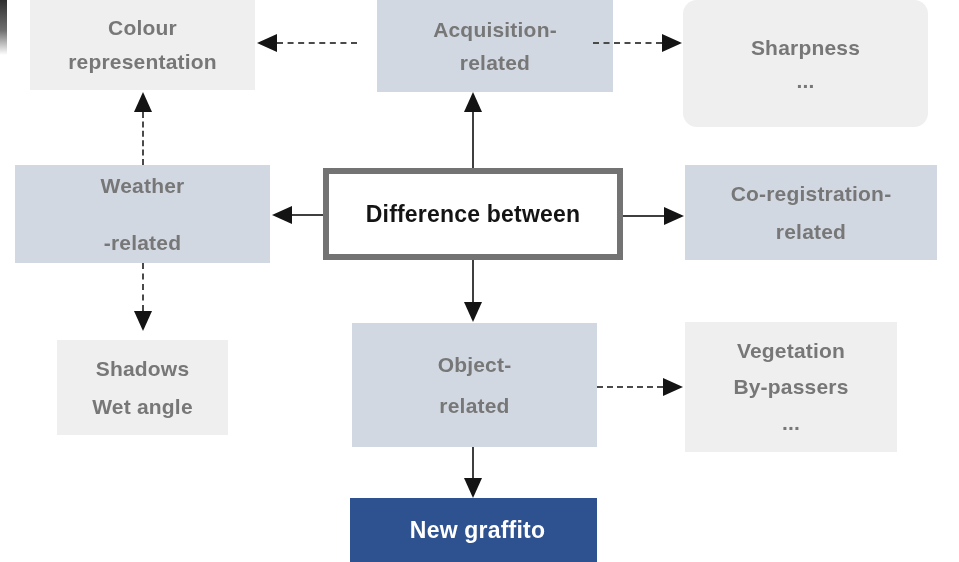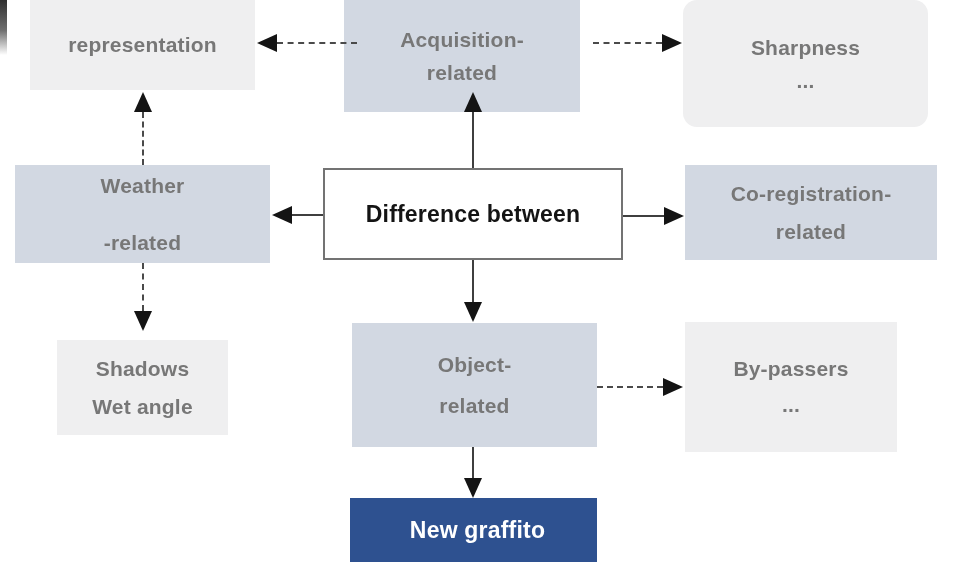--- a/index.html
+++ b/index.html
@@ -10,26 +10,26 @@
   .node{
     position:absolute;display:flex;flex-direction:column;align-items:center;justify-content:center;
     text-align:center;color:#777777;font-size:21px;line-height:36px;letter-spacing:.2px;
     box-sizing:border-box;
   }
   .fill-cat{background:#d2d8e2;}
   .fill-ex{background:#efeff0;}
   .node-line{white-space:nowrap;}
   
   #n-colour{left:30px;top:0;width:225px;height:90px;line-height:34px;}
-  #n-acquisition{left:344px;top:0;width:236px;height:112px;line-height:33px;}
+  #n-acquisition{left:377px;top:0;width:236px;height:92px;line-height:33px;}
   #n-sharpness{left:683px;top:0;width:245px;height:127px;line-height:33px;border-radius:14px;}
   #n-weather{left:15px;top:165px;width:255px;height:98px;line-height:41px;justify-content:space-between;}
   #n-center{
     left:323px;top:168px;width:300px;height:92px;background:#ffffff;
-    border:2px solid #737373;color:#141414;font-size:23px;line-height:35px;
+    border:6px solid #737373;color:#141414;font-size:23px;line-height:35px;
   }
   #n-coreg{left:685px;top:165px;width:252px;height:95px;line-height:38px;}
   #n-shadows{left:57px;top:340px;width:171px;height:95px;line-height:38px;}
   #n-object{left:352px;top:323px;width:245px;height:124px;font-size:21px;line-height:41px;}
   #n-vegetation{left:685px;top:322px;width:212px;height:130px;line-height:36px;}
   #n-graffito{left:350px;top:498px;width:247px;height:64px;background:#2e5190;color:#ffffff;font-size:23px;padding-left:8px;}
   
   .stem-v{position:absolute;width:0;border-left:2px solid #3f3f3f;}
   .stem-h{position:absolute;height:0;border-top:2px solid #3f3f3f;}
   .dash-v{border-left:2px dashed #4a4a4a;}
@@ -69,20 +69,21 @@
   }
 </style>
 </head>
 <body>
 
 <div class="stage">
 
   <div id="edge-artifact"></div>
 
   <div class="node fill-ex" id="n-colour">
+    <div class="node-line">Colour</div>
     <div class="node-line">representation</div>
   </div>
 
   <div class="node fill-cat" id="n-acquisition">
     <div class="node-line">Acquisition-</div>
     <div class="node-line">related</div>
   </div>
 
   <div class="node fill-ex" id="n-sharpness">
     <div class="node-line">Sharpness</div>
@@ -107,20 +108,21 @@
     <div class="node-line">Shadows</div>
     <div class="node-line">Wet angle</div>
   </div>
 
   <div class="node fill-cat" id="n-object">
     <div class="node-line">Object-</div>
     <div class="node-line">related</div>
   </div>
 
   <div class="node fill-ex" id="n-vegetation">
+    <div class="node-line">Vegetation</div>
     <div class="node-line">By-passers</div>
     <div class="node-line">...</div>
   </div>
 
   <div class="node" id="n-graffito">
     <div class="node-line">New graffito</div>
   </div>
 
   <div class="stem-v" id="a1-stem"></div>
   <div class="head head-up" id="a1-head"></div>

